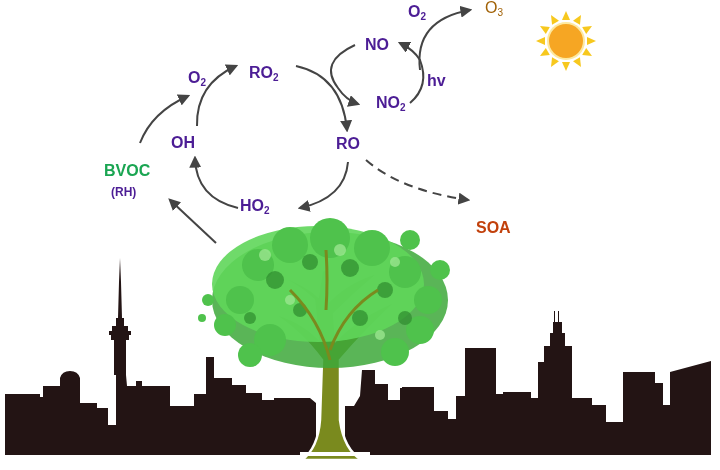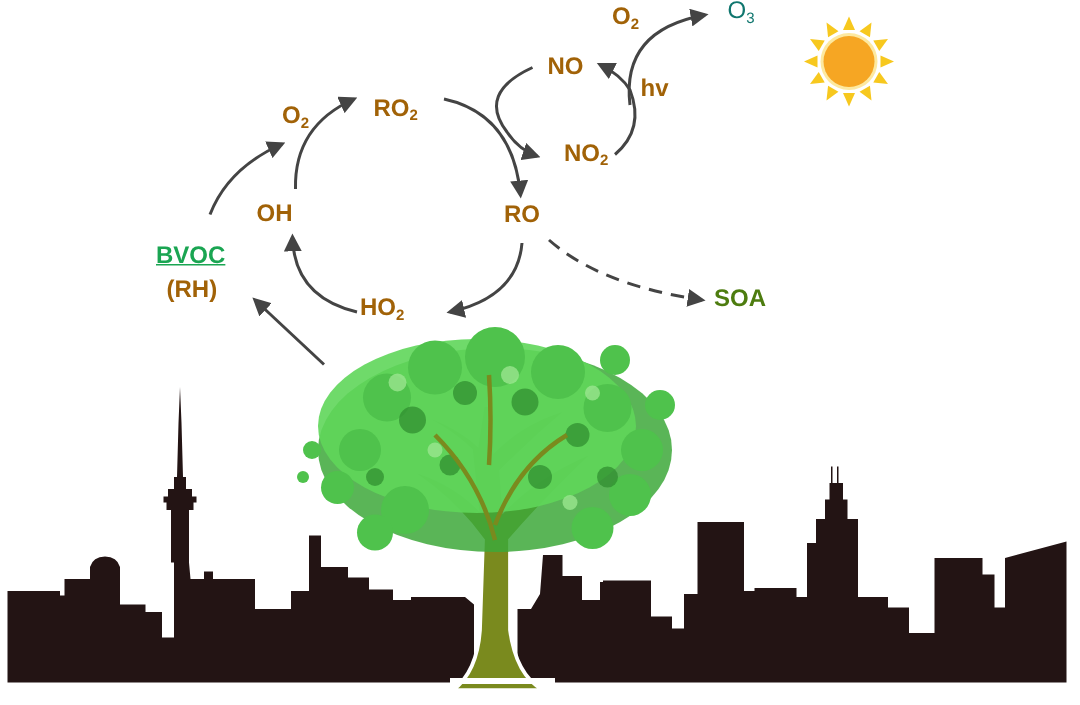--- a/index.html
+++ b/index.html
@@ -1,24 +1,24 @@
 <!DOCTYPE html>
 <html><head>
 <meta charset="utf-8">
 <style>
   html, body { margin:0; padding:0; background:#ffffff; }
   body { width:720px; height:470px; overflow:hidden; position:relative;
          font-family:"Liberation Sans", "DejaVu Sans", sans-serif; }
   #stage { position:absolute; left:0; top:0; width:720px; height:470px; }
-  .lbl { position:absolute; font-weight:bold; font-size:15px; color:#a16207;
+  .lbl { position:absolute; font-weight:bold; font-size:15px; color:#4c1d95;
          line-height:1; white-space:nowrap; }
   .lbl sub { font-size:10px; vertical-align:-3px; }
-  .green { color:#1aa552;text-decoration:underline; }
-  .orange { color:#4d7c0f; }
-  .blue { color:#0f766e; font-weight:normal; }
+  .green { color:#1aa552; }
+  .orange { color:#c2410c;margin-top:28px; }
+  .blue { color:#a16207; font-weight:normal; }
 </style>
 </head>
 <body>
 
 <div id="stage">
 
   <svg width="720" height="470" viewBox="0 0 720 470" style="position:absolute;left:0;top:0">
     <defs>
       <marker id="ah" viewBox="0 0 10 10" refX="8" refY="5" markerWidth="6" markerHeight="6" orient="auto-start-reverse">
         <path d="M0,0 L10,5 L0,10 z" fill="#444"></path>
@@ -121,37 +121,37 @@
         <path d="M330,360 Q320,320 290,290"></path>
         <path d="M330,350 Q345,310 378,290"></path>
         <path d="M326,310 Q328,280 326,250"></path>
       </g>
     </g>
 
     <rect x="300" y="452" width="70" height="4" fill="#ffffff"></rect>
   </svg>
 
   <div class="lbl green" style="left:104px;top:163px;font-size:16px">BVOC</div>
-  <div class="lbl" style="left:111px;top:186px;font-size:16px">(RH)</div>
+  <div class="lbl" style="left:111px;top:186px;font-size:12px">(RH)</div>
 
   <div class="lbl" style="left:171px;top:135px;font-size:16px">OH</div>
 
   <div class="lbl" style="left:188px;top:70px;font-size:16px"><span>O</span><sub>2</sub></div>
 
   <div class="lbl" style="left:249px;top:65px;font-size:16px"><span>RO</span><sub>2</sub></div>
 
   <div class="lbl" style="left:336px;top:136px;font-size:16px">RO</div>
 
   <div class="lbl" style="left:240px;top:198px;font-size:16px"><span>HO</span><sub>2</sub></div>
 
   <div class="lbl" style="left:365px;top:37px;font-size:16px">NO</div>
 
   <div class="lbl" style="left:376px;top:95px;font-size:16px"><span>NO</span><sub>2</sub></div>
 
-  <div class="lbl" style="left:427px;top:52px;font-size:16px">hv</div>
+  <div class="lbl" style="left:427px;top:73px;font-size:16px">hv</div>
 
   <div class="lbl" style="left:408px;top:4px;font-size:16px"><span>O</span><sub>2</sub></div>
 
   <div class="lbl blue" style="left:485px;top:0px;font-size:16px"><span>O</span><sub>3</sub></div>
 
   <div class="lbl orange" style="left:476px;top:192px;font-size:16px">SOA</div>
 
 </div>
 
 </body></html>

